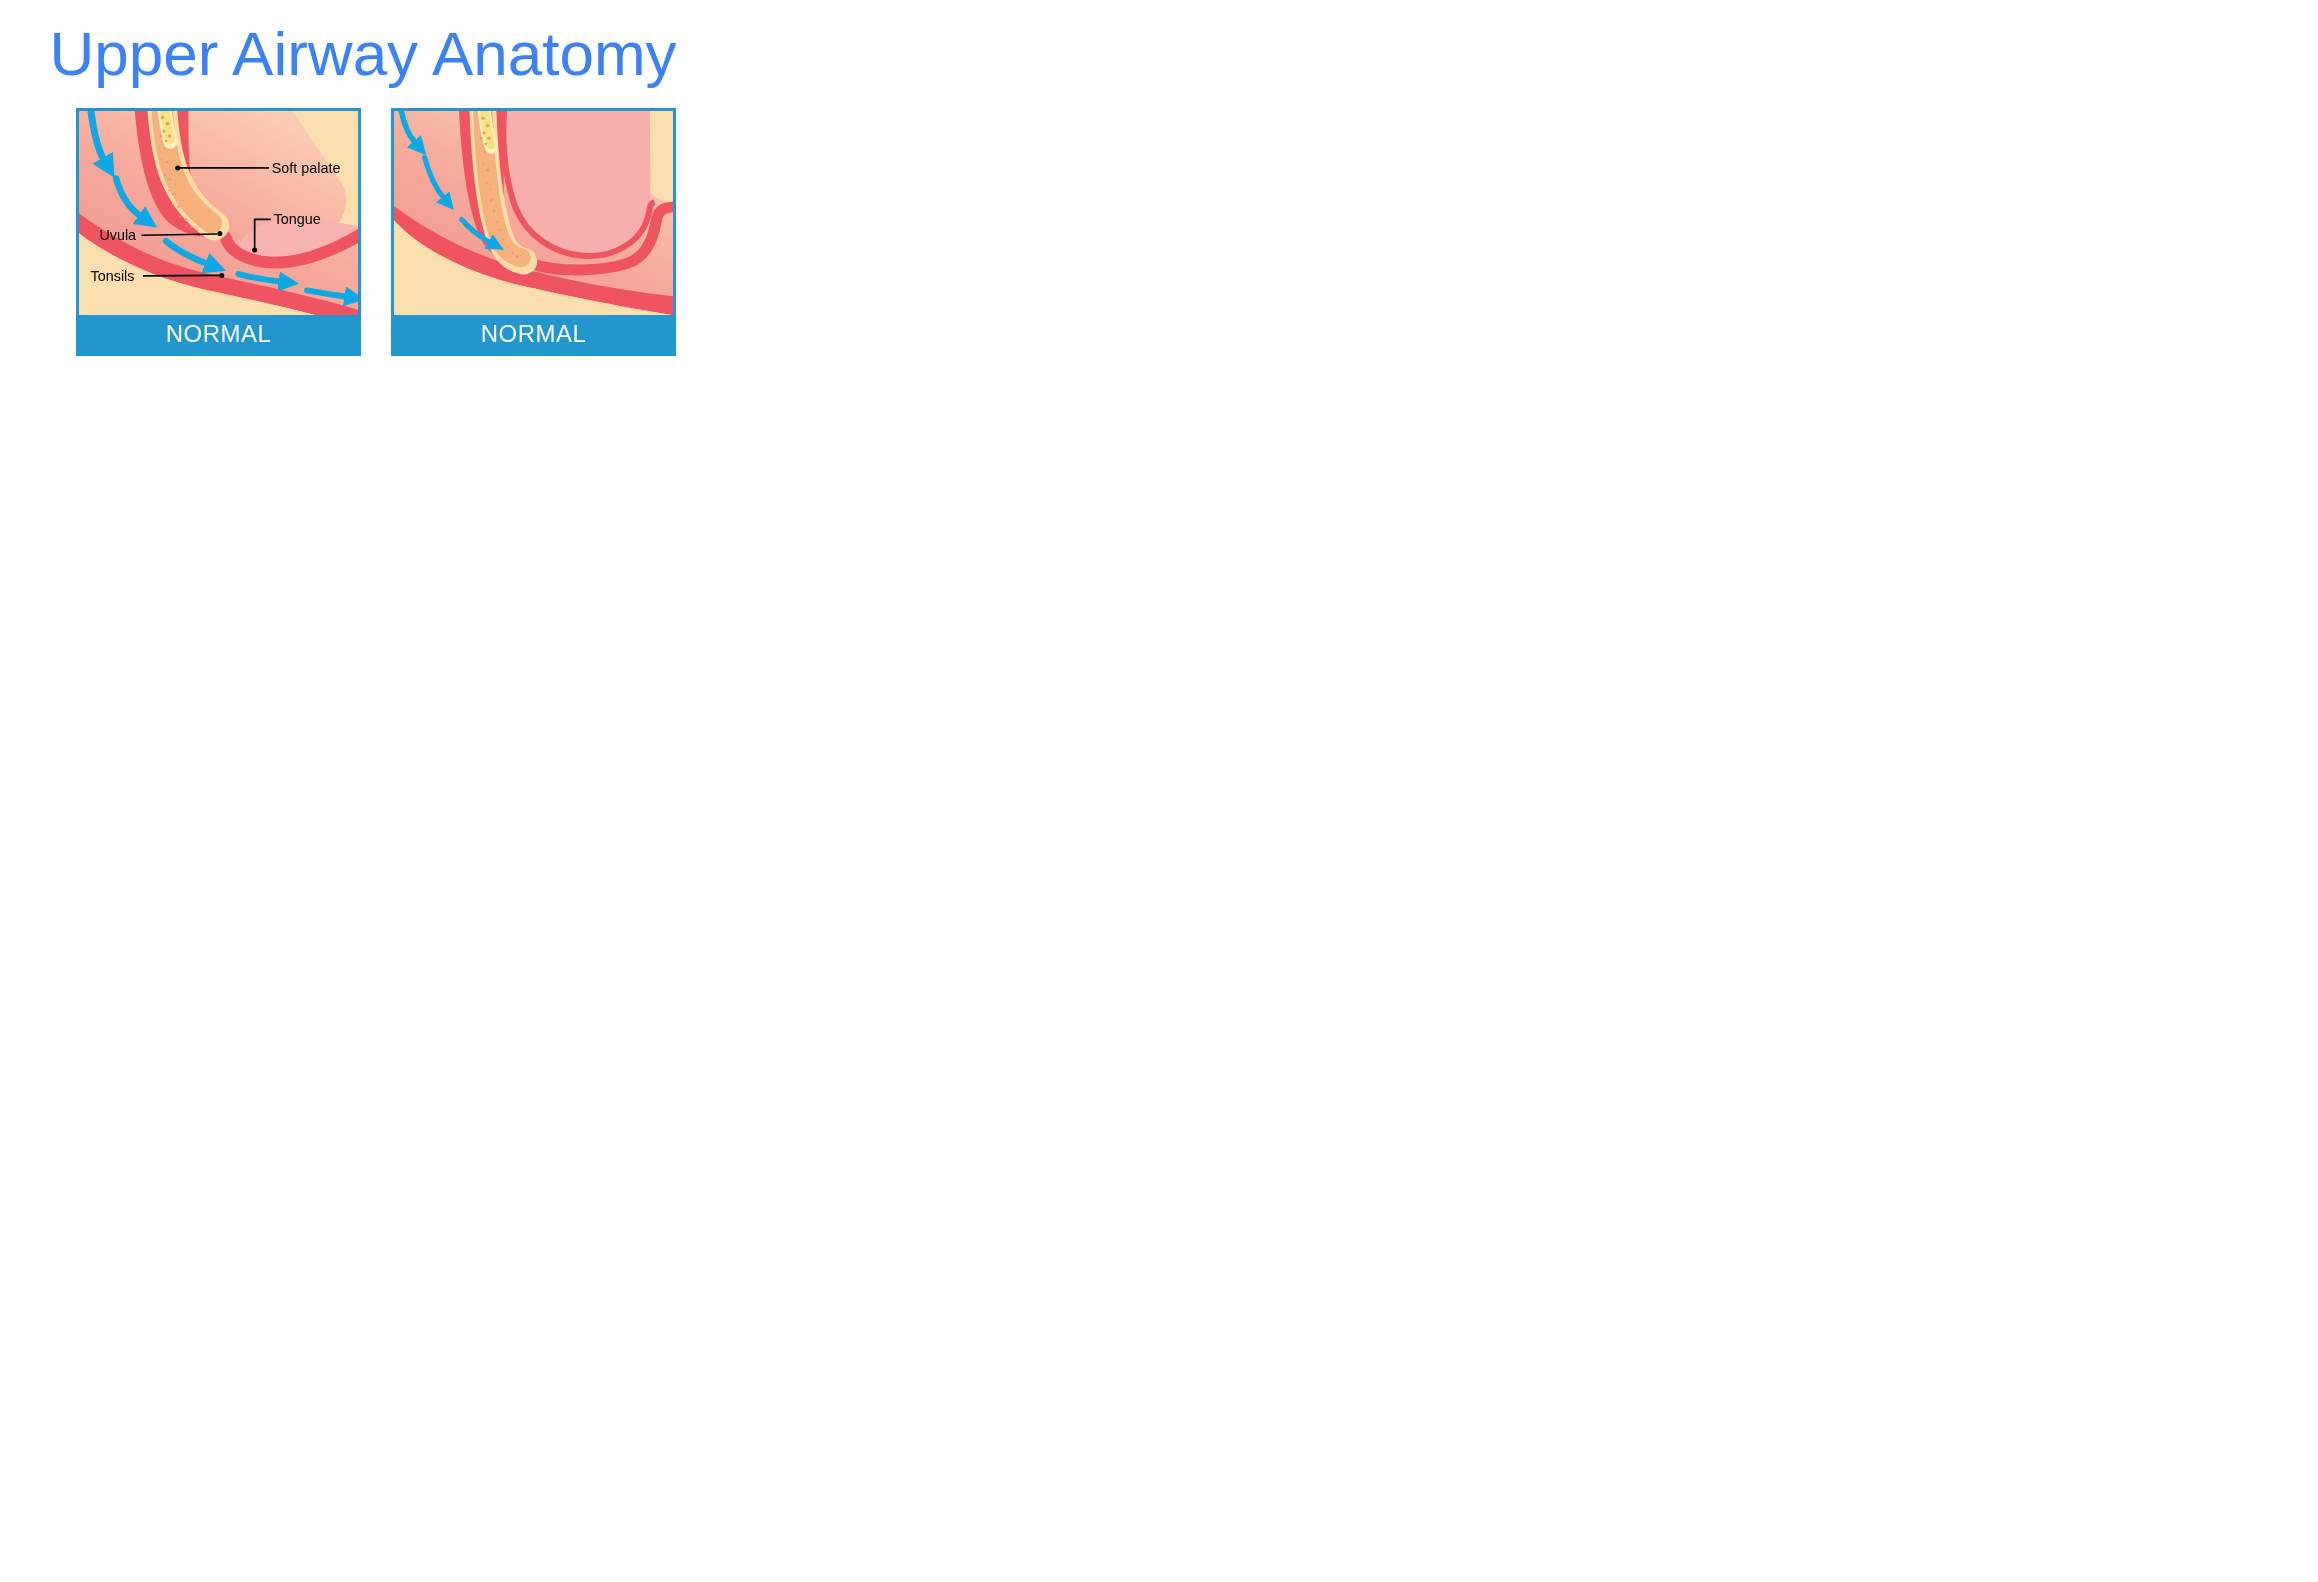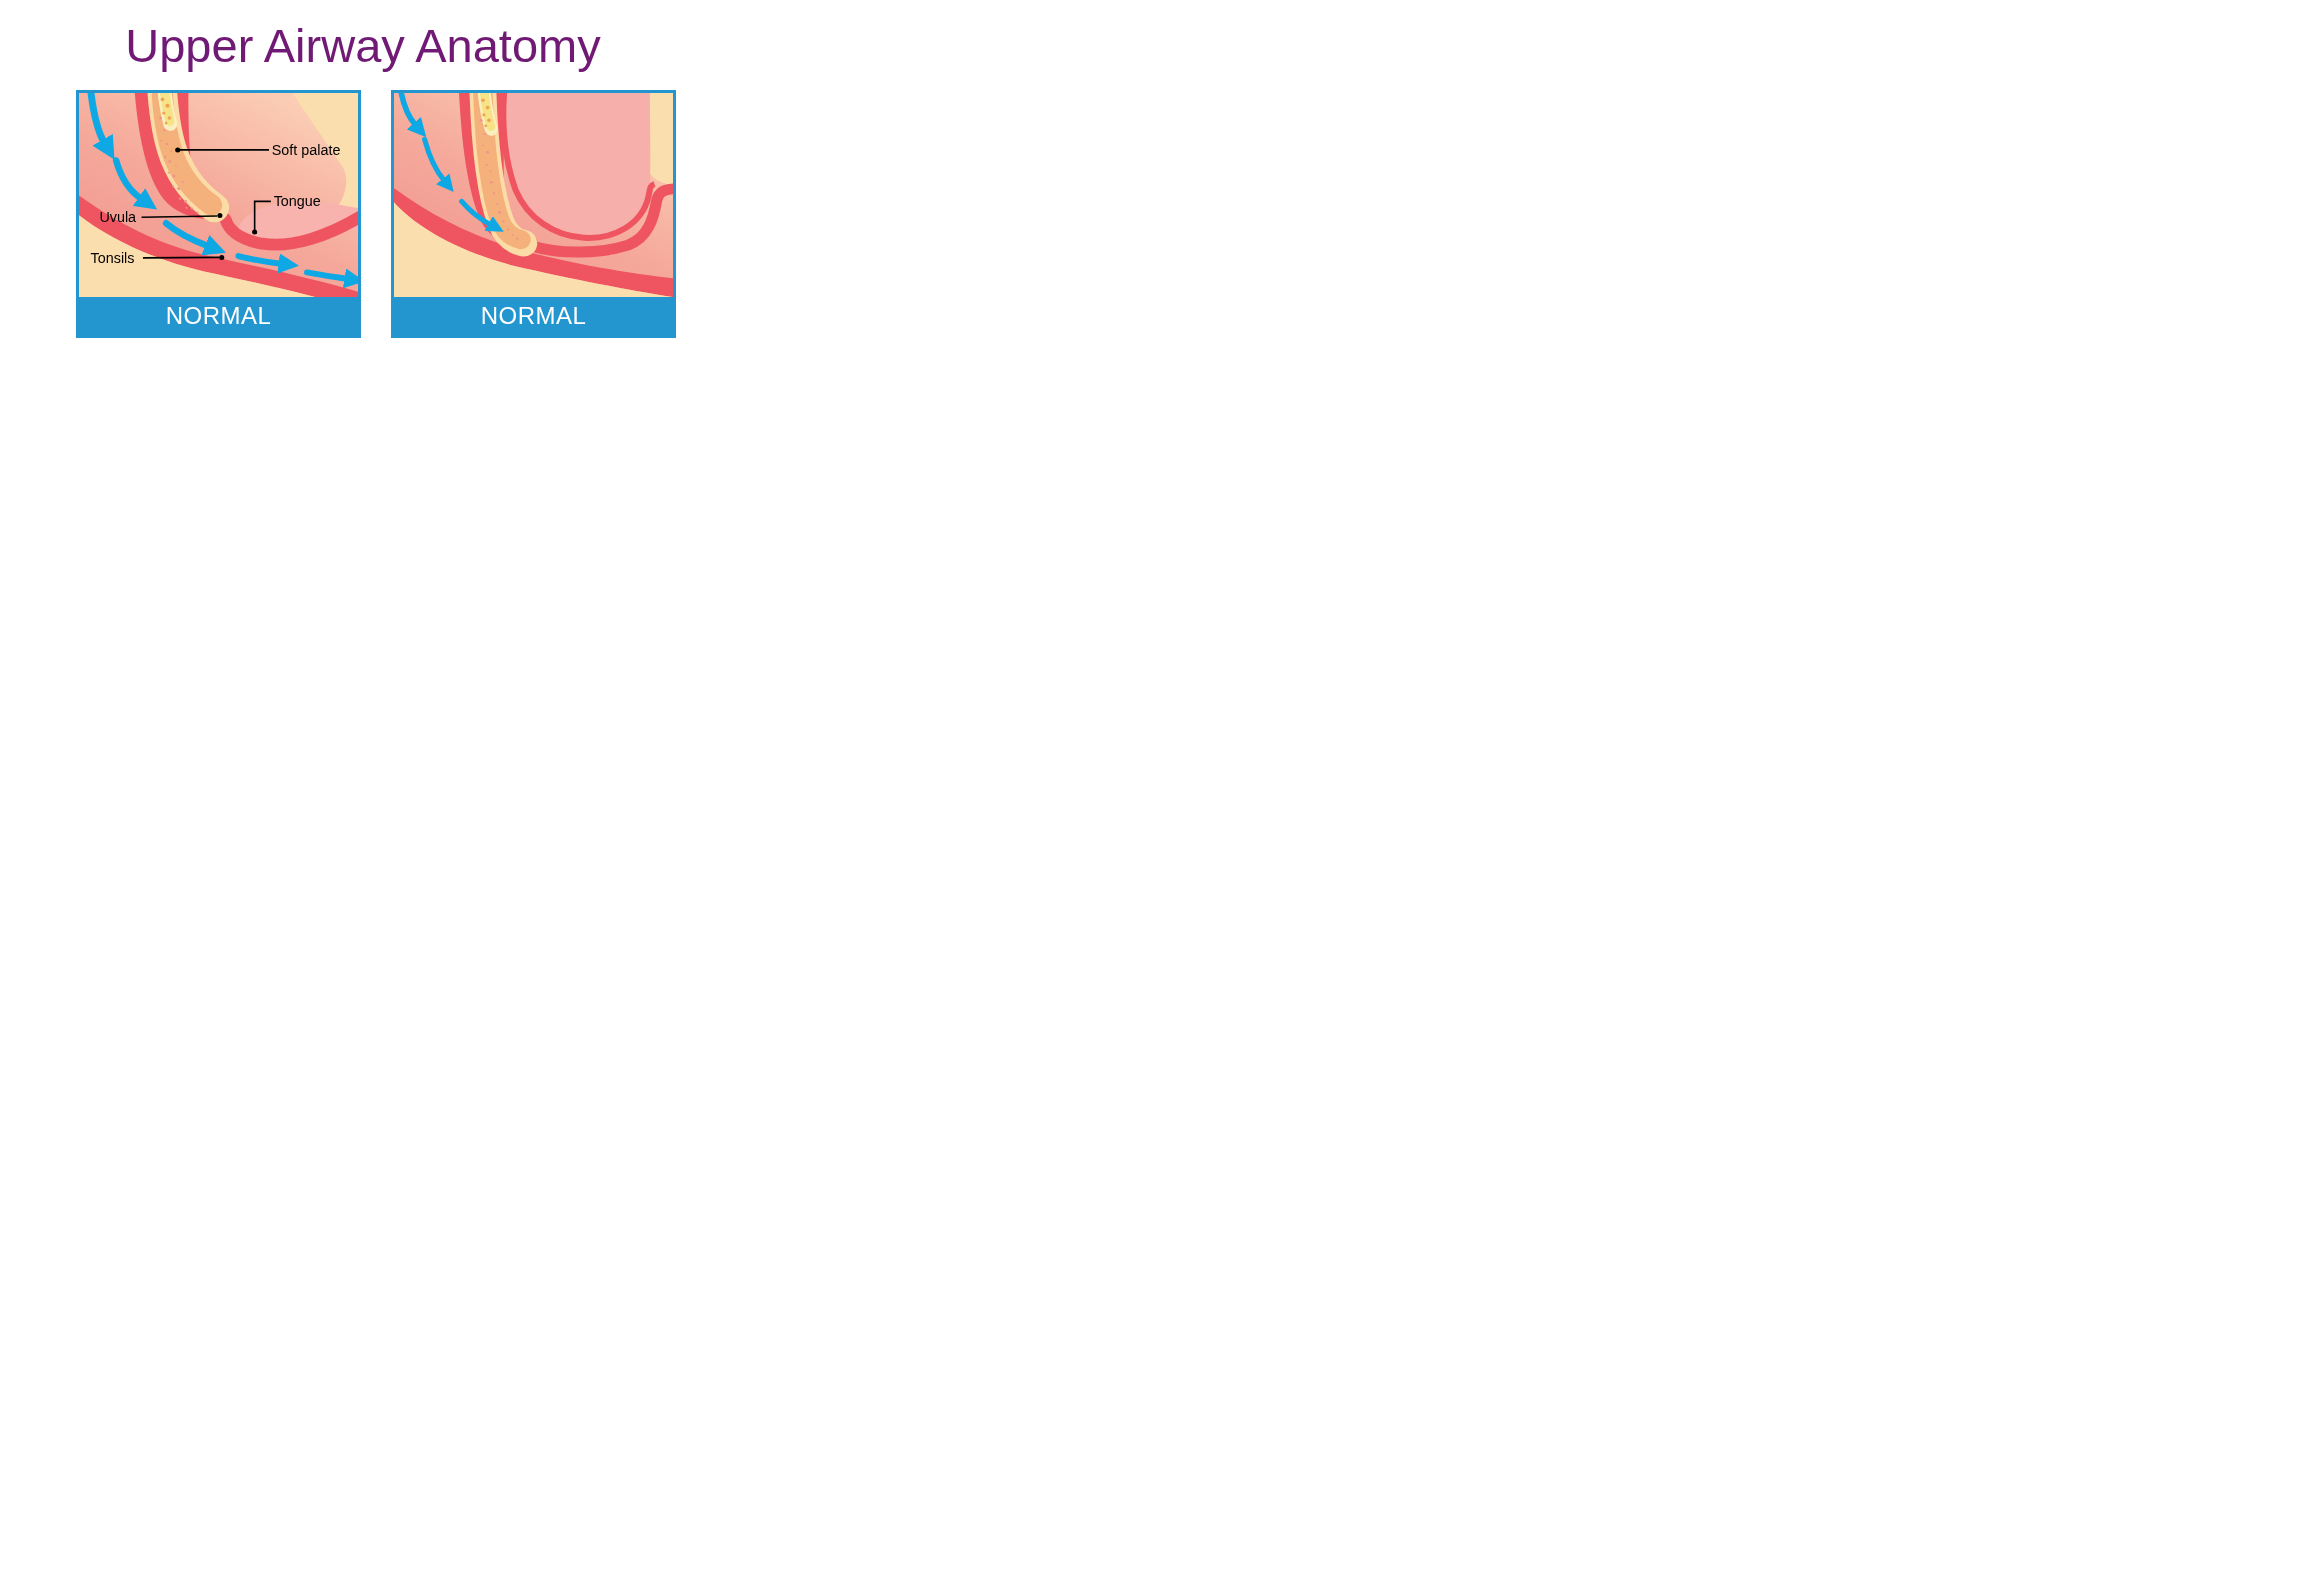--- a/index.html
+++ b/index.html
@@ -3,25 +3,25 @@
 <meta charset="utf-8">
 <style>
   html,body{margin:0;padding:0;background:#ffffff;}
   body{
     width:742px;height:396px;position:relative;overflow:hidden;
     font-family:"Liberation Sans", sans-serif;
   }
   .page-title{
     position:absolute;top:21.3px;left:0;width:726px;
     margin:0;text-align:center;
-    font-size:47px;font-weight:400;line-height:1.05;
-    color:#701a75;letter-spacing:0px;white-space:nowrap;
+    font-size:62px;font-weight:400;line-height:1.05;
+    color:#3b82f6;letter-spacing:0px;white-space:nowrap;
   }
   .panel{
-    position:absolute;top:90px;width:279px;
+    position:absolute;top:108px;width:279px;
     border:3.7px solid #2496CF;background:#1d4ed8;
   }
   .panel-normal{left:76px;}
   .panel-snoring{left:391px;}
   .panel svg{display:block;background:#FBDEAD;}
   .panel-caption{
     height:38px;background:#2496CF;color:#ffffff;
     display:flex;align-items:center;justify-content:center;
     font-size:24px;font-weight:400;letter-spacing:0.5px;
   }

